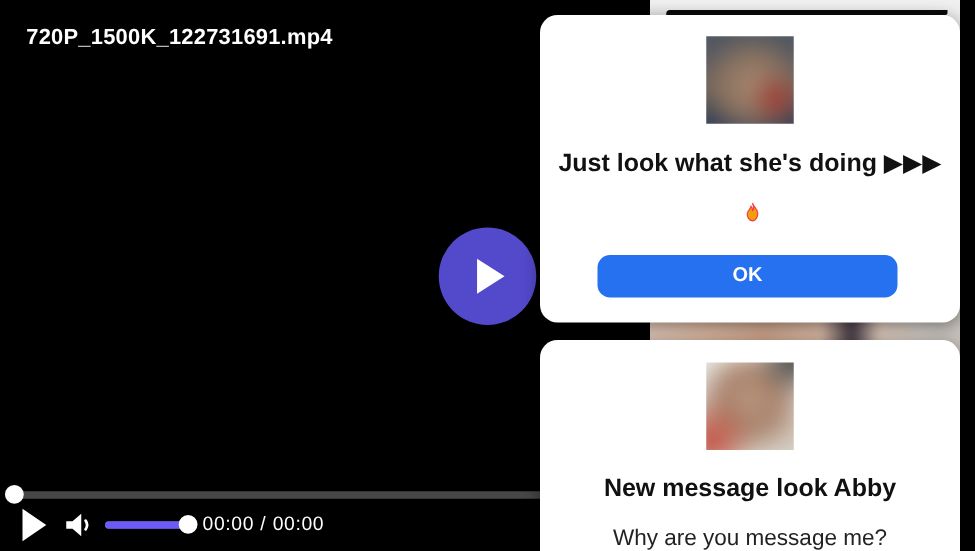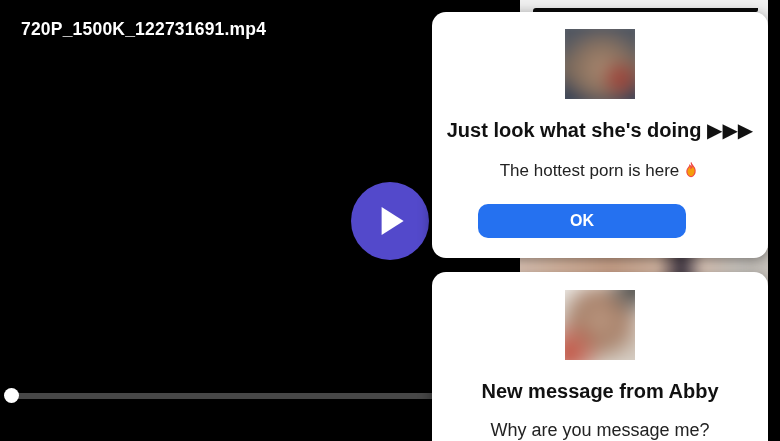--- a/index.html
+++ b/index.html
@@ -70,21 +70,21 @@
       linear-gradient(180deg,#efede9 0%,#ddd8d2 40%,#cfc4b8 70%,#d9d2c9 100%);}
   .popup-title{position:absolute;left:0;right:0;margin:0;text-align:center;color:#111;
                font-size:20px;font-weight:700;}
   .popup1 .popup-title{top:106px;}
   .popup2 .popup-title{top:108px;}
   .popup-sub{position:absolute;left:0;right:0;margin:0;text-align:center;color:#222;
              font-size:17px;font-weight:400;}
   .popup1 .popup-sub{top:149px;}
   .popup2 .popup-sub{top:148px;font-size:18px;}
   .fire{vertical-align:-3px;margin-left:3px;}
-  .ok-btn{position:absolute;top:192px;left:46px;width:208px;height:34px;background:#2571F0;
+  .ok-btn{position:absolute;top:192px;left:46px;width:240px;height:34px;background:#2571F0;
           color:#fff;font-family:inherit;font-weight:700;font-size:16px;border:none;
           border-radius:10px;cursor:pointer;}
 </style>
 </head>
 <body>
 
 <div class="screen">
 
   <div class="video-title">720P_1500K_122731691.mp4</div>
 
@@ -94,30 +94,48 @@
   </div>
 
   <button class="big-play">
     <span class="big-play-tri"></span>
   </button>
 
   <div class="progress">
     <div class="progress-knob"></div>
   </div>
 
+  <div class="controls">
+    <button class="ctrl-play">
+      <span class="ctrl-play-tri"></span>
+    </button>
+    <button class="ctrl-mute">
+      <svg width="24" height="24" viewBox="0 0 24 24">
+        <polygon points="3,9 8,9 15,3 15,21 8,15 3,15" fill="#fff"></polygon>
+        <path d="M18.5 8.5 A 6.2 6.2 0 0 1 18.5 15.5" stroke="#fff" stroke-width="2.2" fill="none" stroke-linecap="round"></path>
+      </svg>
+    </button>
+    <div class="volume">
+      <div class="volume-fill"></div>
+      <div class="volume-knob"></div>
+    </div>
+    <div class="time">
+      <span>00:00</span><span class="time-sep">/</span><span>00:00</span>
+    </div>
+  </div>
 
   <div class="popup popup1">
     <div class="thumb thumb1"></div>
     <h2 class="popup-title">Just look what she's doing ▶▶▶</h2>
-    <p class="popup-sub"><span>The hottest porn is here</span><svg class="fire" width="18" height="18" viewBox="0 0 24 24">
+    <p class="popup-sub"><svg class="fire" width="18" height="18" viewBox="0 0 24 24">
          <path d="M12 2 C13 6 17 7.5 17.5 12 C18 16.5 15.5 20.5 12 21 C8.5 20.5 6 17 6.5 13
                   C7 9.5 10 8.5 10.5 5.5 C11.5 6.5 12.5 8 12 10 C14 9.5 13.5 5.5 12 2 Z" fill="#f59e0b" stroke="#ef4444" stroke-width="1.4"></path>
       </svg></p>
     <button class="ok-btn">OK</button>
   </div>
 
   <div class="popup popup2">
     <div class="thumb thumb2"></div>
-    <h2 class="popup-title">New message from Abby</h2>
+    <h2 class="popup-title">New message look Abby</h2>
     <p class="popup-sub popup-sub2">Why are you message me?</p>
   </div>
 
 </div>
 
 </body></html>

